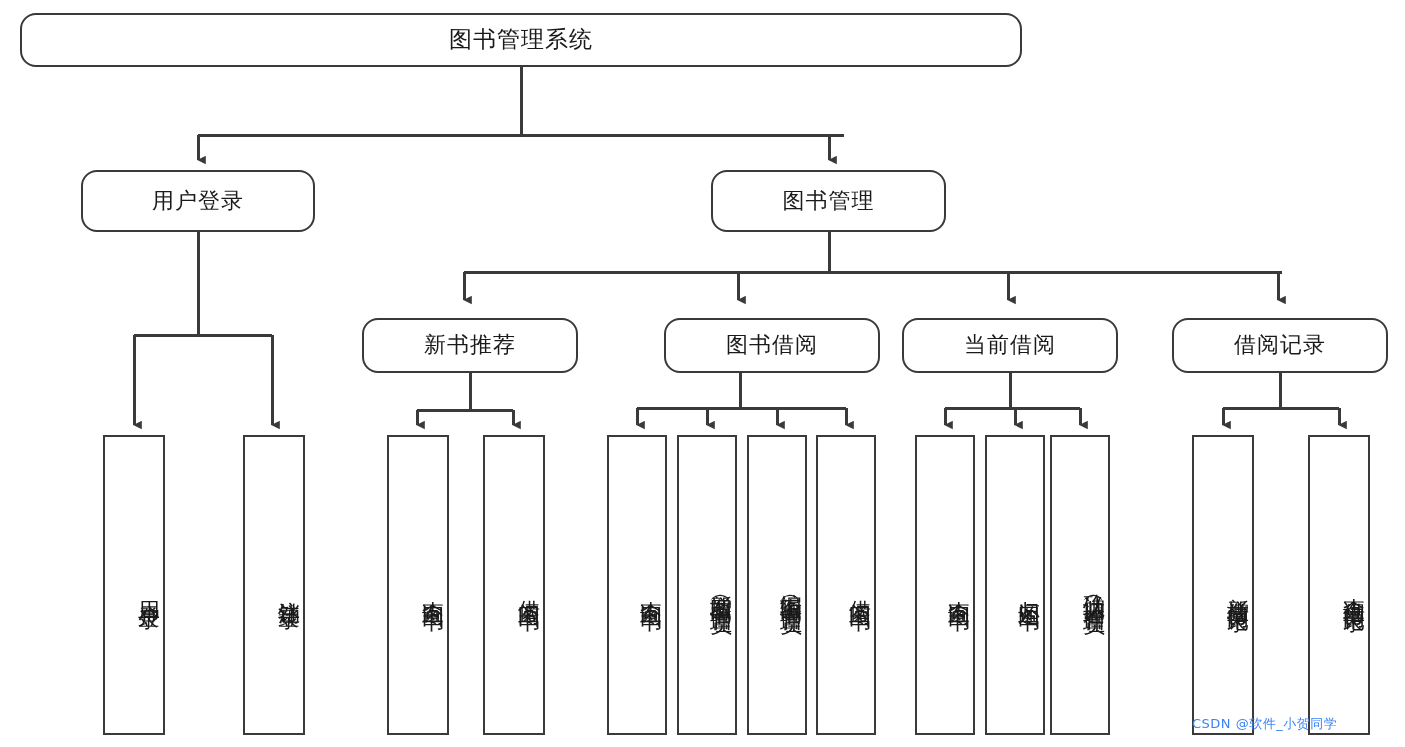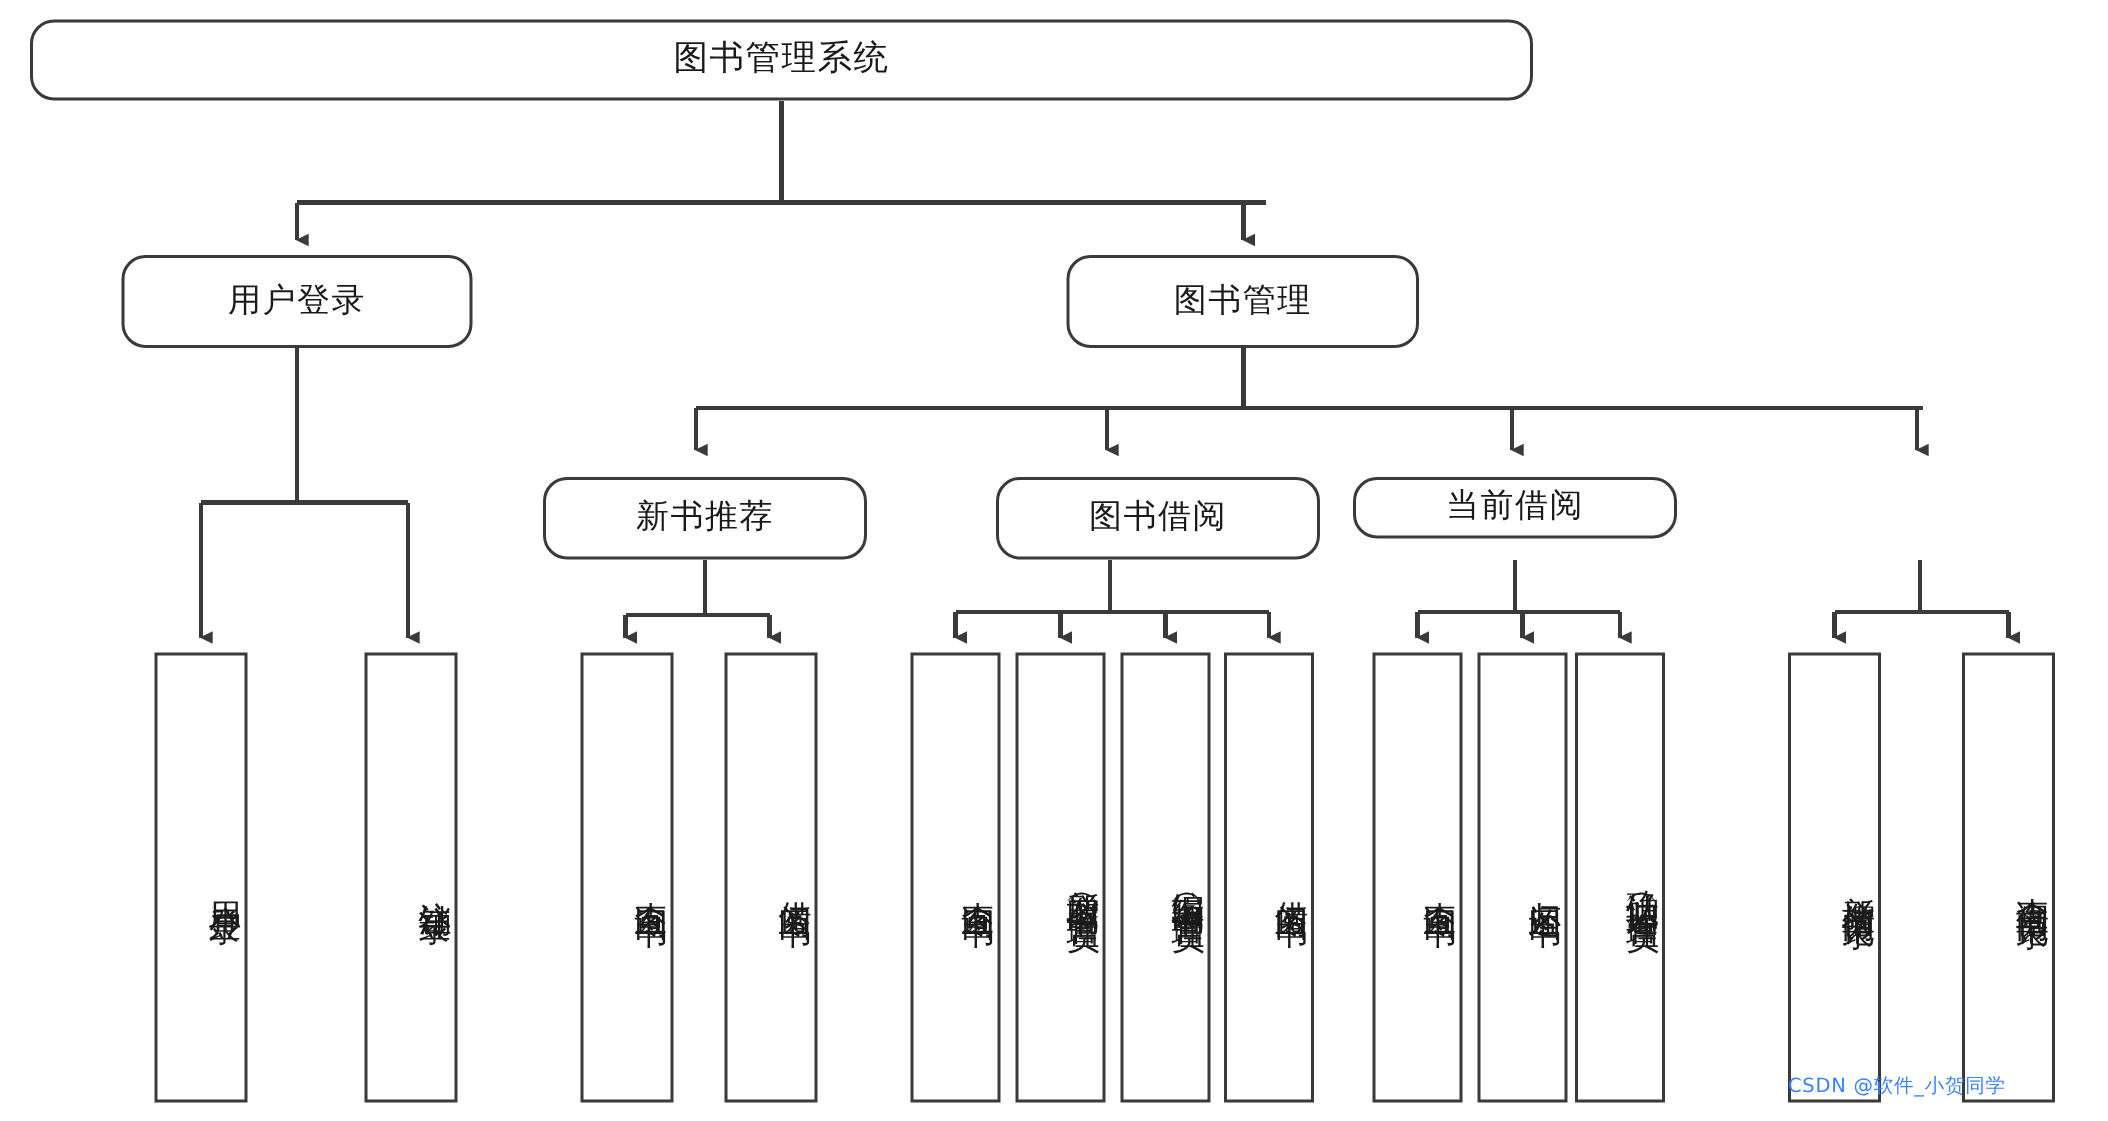--- a/index.html
+++ b/index.html
@@ -139,22 +139,25 @@
   <div class="node node-h" style="left:711px; top:170px; width:235px; height:62px;">
     <span>图书管理</span>
   </div>
 
   <div class="node node-h" style="left:362px; top:318px; width:216px; height:55px;">
     <span>新书推荐</span>
   </div>
   <div class="node node-h" style="left:632px; top:318px; width:216px; height:55px;margin-left:32px;">
     <span>图书借阅</span>
   </div>
-  <div class="node node-h" style="left:902px; top:318px; width:216px; height:41px;">
+  <div class="node node-h" style="left:902px; top:318px; width:216px; height:55px;">
     <span>当前借阅</span>
+  </div>
+  <div class="node node-h" style="left:1172px; top:318px; width:216px; height:55px;">
+    <span>借阅记录</span>
   </div>
 
   <div class="node node-leaf" style="left:103px; top:435px; width:62px; height:300px;">
     <span class="leaf-label">用户登录</span>
   </div>
   <div class="node node-leaf" style="left:243px; top:435px; width:62px; height:300px;">
     <span class="leaf-label">注销登录</span>
   </div>
 
   <div class="node node-leaf" style="left:387px; top:435px; width:62px; height:300px;">

